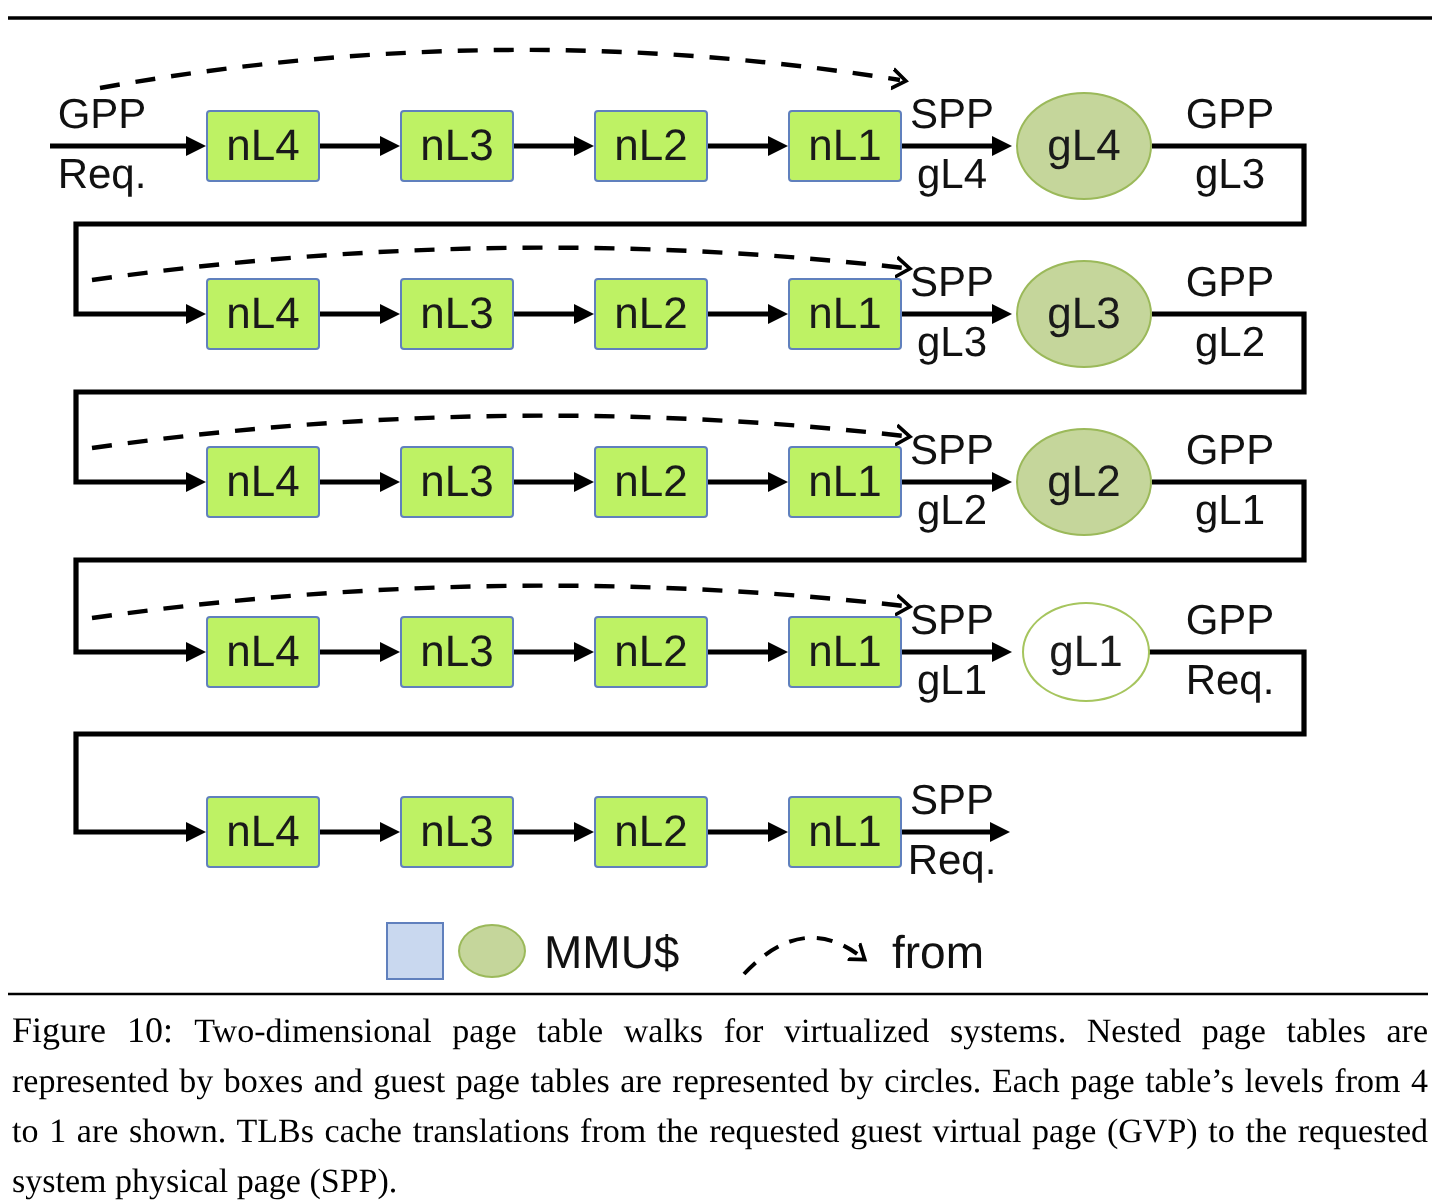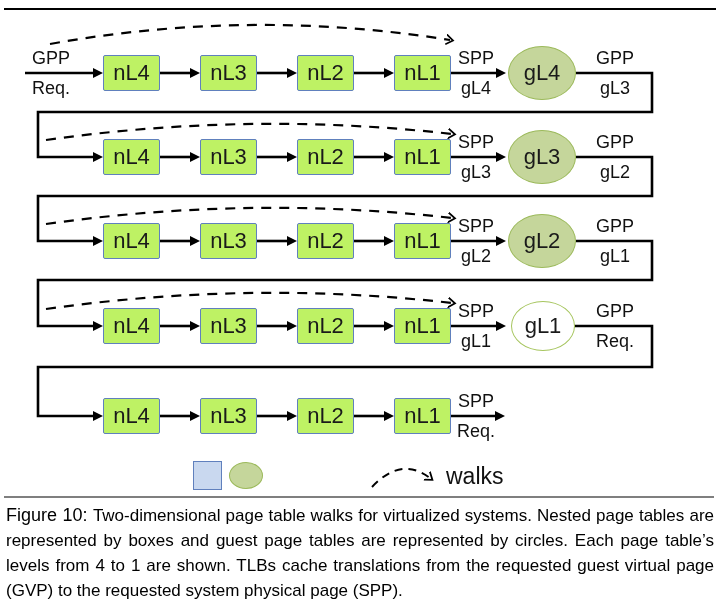--- a/index.html
+++ b/index.html
@@ -4,27 +4,27 @@
 <style>
   html,body{margin:0;padding:0;background:#ffffff;}
   .figure{position:relative;width:720px;height:602px;background:#ffffff;overflow:hidden;
           font-family:"Liberation Sans",sans-serif;color:#111;}
   .overlay{position:absolute;left:0;top:0;width:720px;height:602px;pointer-events:none;}
   .box{position:absolute;width:57px;height:36px;background:#bef264;border:1.6px solid #6080bd;
        border-radius:2px;font-size:22px;line-height:34px;text-align:center;color:#1a1a1a;box-sizing:border-box;}
   .circle{position:absolute;width:68px;height:54px;background:#c5d69b;border:1.8px solid #9bb95a;
           border-radius:50%;font-size:22px;line-height:52px;text-align:center;color:#1a1a1a;box-sizing:border-box;}
   .circle.open{background:#ffffff;border:1.6px solid #a6c55e;width:64px;height:50px;line-height:48px;}
-  .lbl{position:absolute;font-size:18px;line-height:26px;text-align:center;color:#111;white-space:nowrap;}
+  .lbl{position:absolute;font-size:21px;line-height:26px;text-align:center;color:#111;white-space:nowrap;}
   .legend-square{position:absolute;left:193px;top:461px;width:29px;height:29px;background:#c9d8ef;
                  border:1.6px solid #6080bd;box-sizing:border-box;}
   .legend-ellipse{position:absolute;left:229px;top:462px;width:34px;height:27px;background:#c5d69b;
                   border:1.6px solid #9bb95a;border-radius:50%;box-sizing:border-box;}
   .legend-text{position:absolute;font-size:23px;line-height:28px;color:#111;white-space:nowrap;}
-  .caption{position:absolute;left:6px;top:503px;width:708px;font-family:Liberation Sans, sans-serif;
+  .caption{position:absolute;left:6px;top:503px;width:708px;font-family:Liberation Serif, serif;
            font-size:17px;line-height:25px;color:#000;text-align:justify;}
   .caption .cap-label{font-size:18px;}
 </style>
 </head>
 <body>
 
 <div class="figure">
 
   <svg class="overlay" viewBox="0 0 720 602" xmlns="http://www.w3.org/2000/svg">
     <defs>
@@ -130,20 +130,21 @@
 
   <div class="box" style="left:103px;top:398px">nL4</div>
   <div class="box" style="left:200px;top:398px">nL3</div>
   <div class="box" style="left:297px;top:398px">nL2</div>
   <div class="box" style="left:394px;top:398px">nL1</div>
   <div class="lbl" style="left:452px;top:388px;width:48px">SPP</div>
   <div class="lbl" style="left:452px;top:418px;width:48px">Req.</div>
 
   <div class="legend-square"></div>
   <div class="legend-ellipse"></div>
-  <div class="legend-text" style="left:446px;top:462px">walks</div>
+  <div class="legend-text" style="left:272px;top:462px">MMU$</div>
+  <div class="legend-text" style="left:446px;top:462px">from</div>
 
   <div class="caption">
     <span class="cap-label">Figure 10: </span>
     <span>Two-dimensional page table walks for virtualized systems. Nested page tables are represented by boxes and guest page tables are represented by circles. Each page table’s levels from 4 to 1 are shown. TLBs cache translations from the requested guest virtual page (GVP) to the requested system physical page (SPP).</span>
   </div>
 
 </div>
 
 </body></html>

